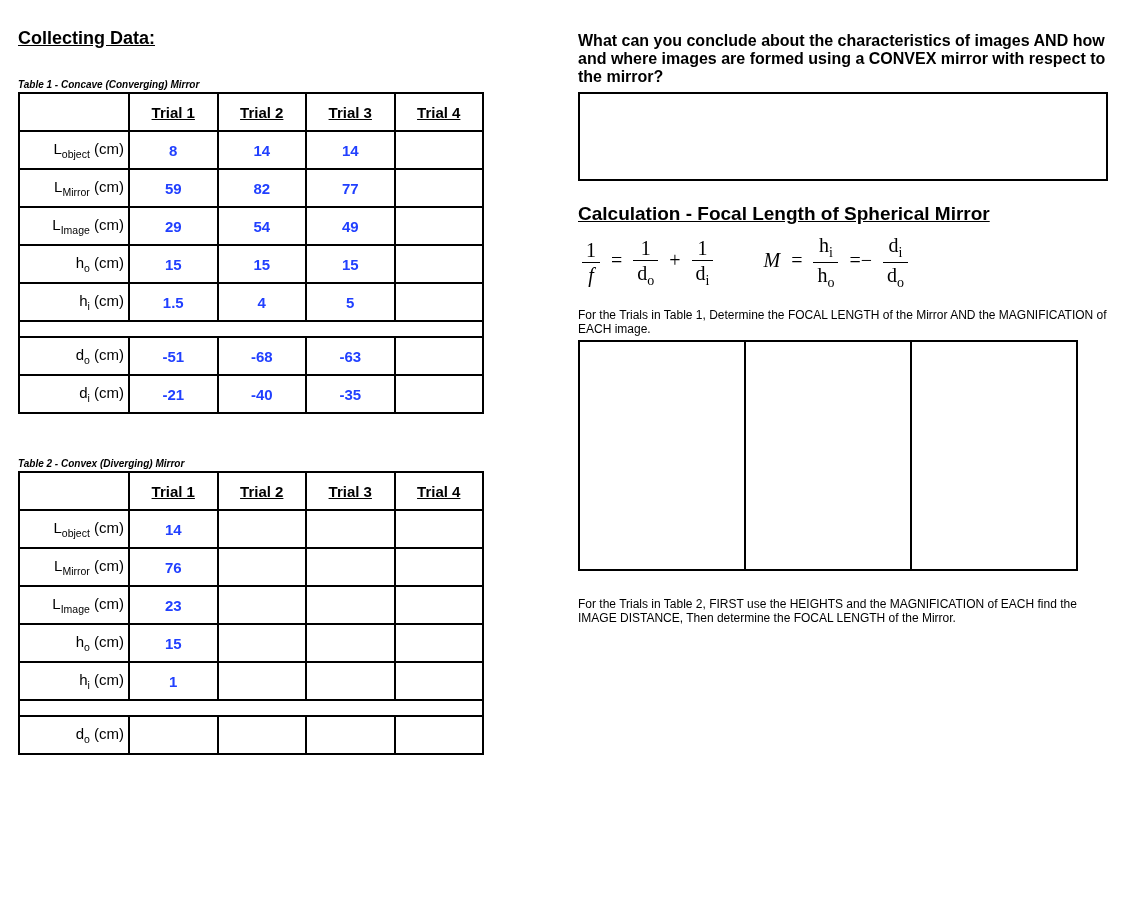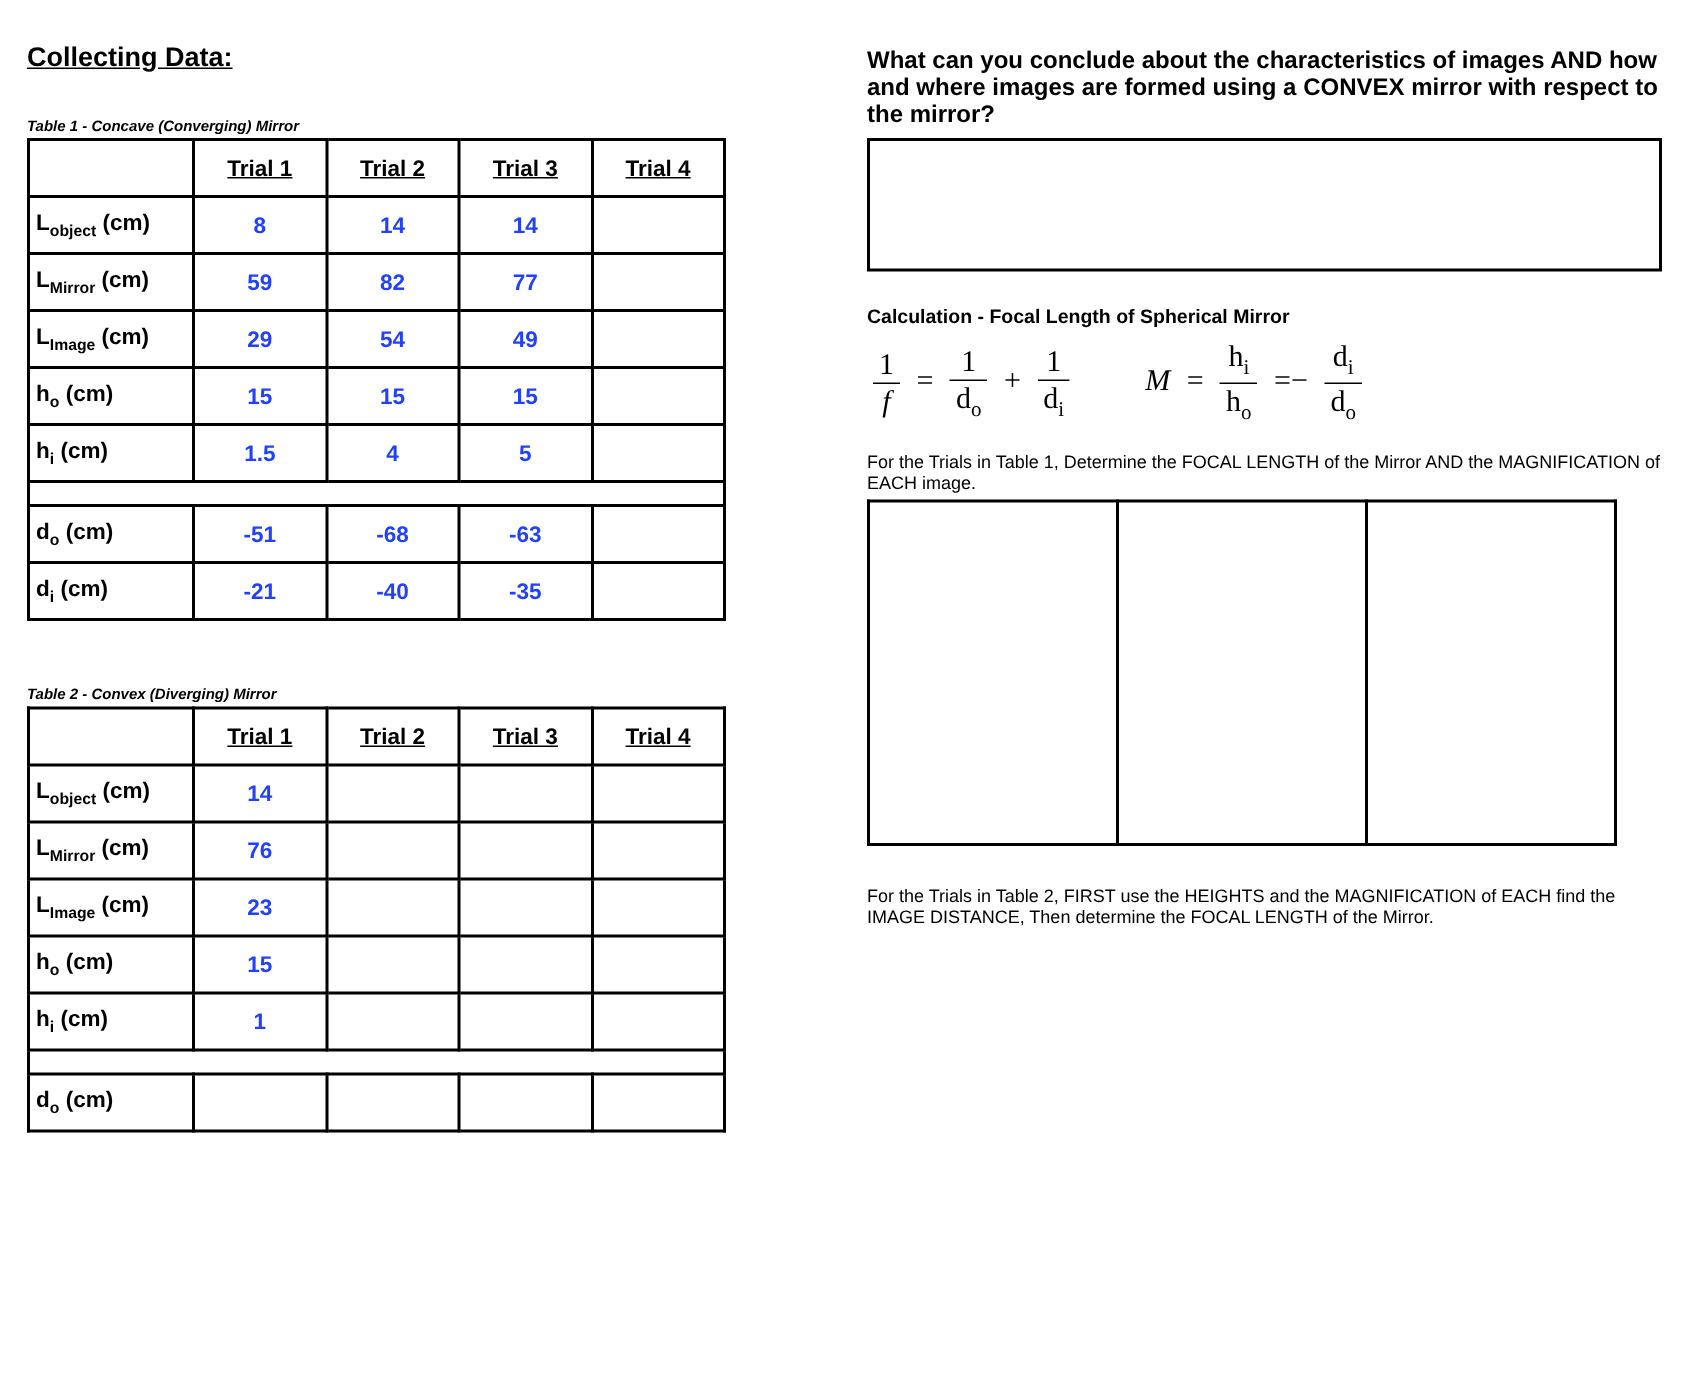--- a/index.html
+++ b/index.html
@@ -36,22 +36,22 @@
   }
   table.data th, table.data td {
     border: 2px solid #000;
     padding: 7px 4px;
     text-align: center;
     font-size: 15px;
     height: 22px;
   }
   table.data th.rowhead {
     width: 100px;
-    font-weight: bold;
-    text-align: left;
+    font-weight: normal;
+    text-align: right;
   }
   table.data thead th {
     font-weight: bold;
     text-decoration: underline;
   }
   table.data td.val { color: #2140ff; font-weight: bold; }
   table.data tr.spacer td { height: 14px; padding:0; }
   sub { font-size: 0.7em; }
 
   .question {
@@ -59,22 +59,23 @@
     font-weight: bold;
     margin: 20px 0 6px 0;
   }
   .answer-box {
     border: 2px solid #000;
     height: 85px;
     margin-bottom: 20px;
   }
 
   .calc-heading {
-    font-size: 13px;
-    font-weight: bold;
+    font-size: 19px;
+    font-weight: bold;
+    text-decoration: underline;
     margin: 22px 0 10px 0;
   }
   .formulas {
     display:flex;
     gap: 50px;
     align-items:center;
     font-family: "Times New Roman", serif;
     font-size: 20px;
     margin: 8px 0 18px 4px;
   }

